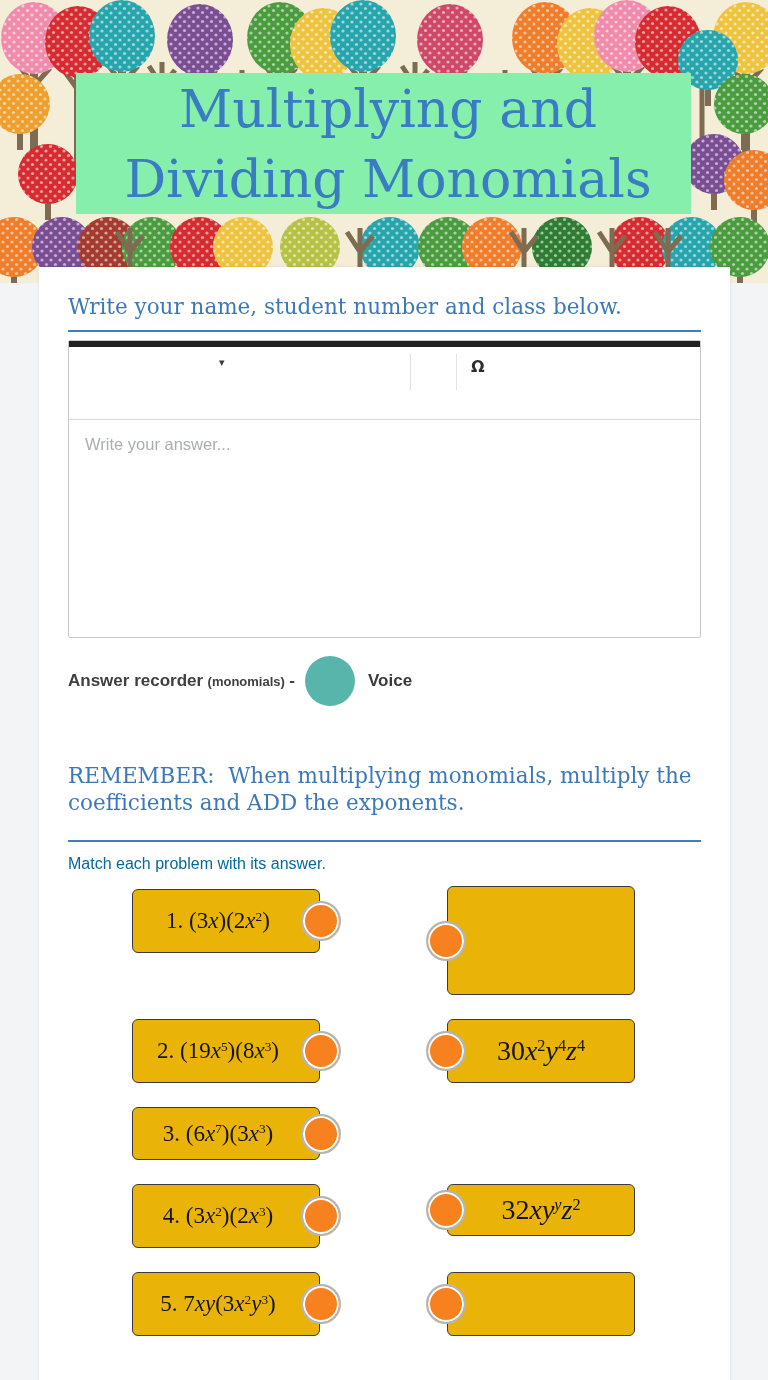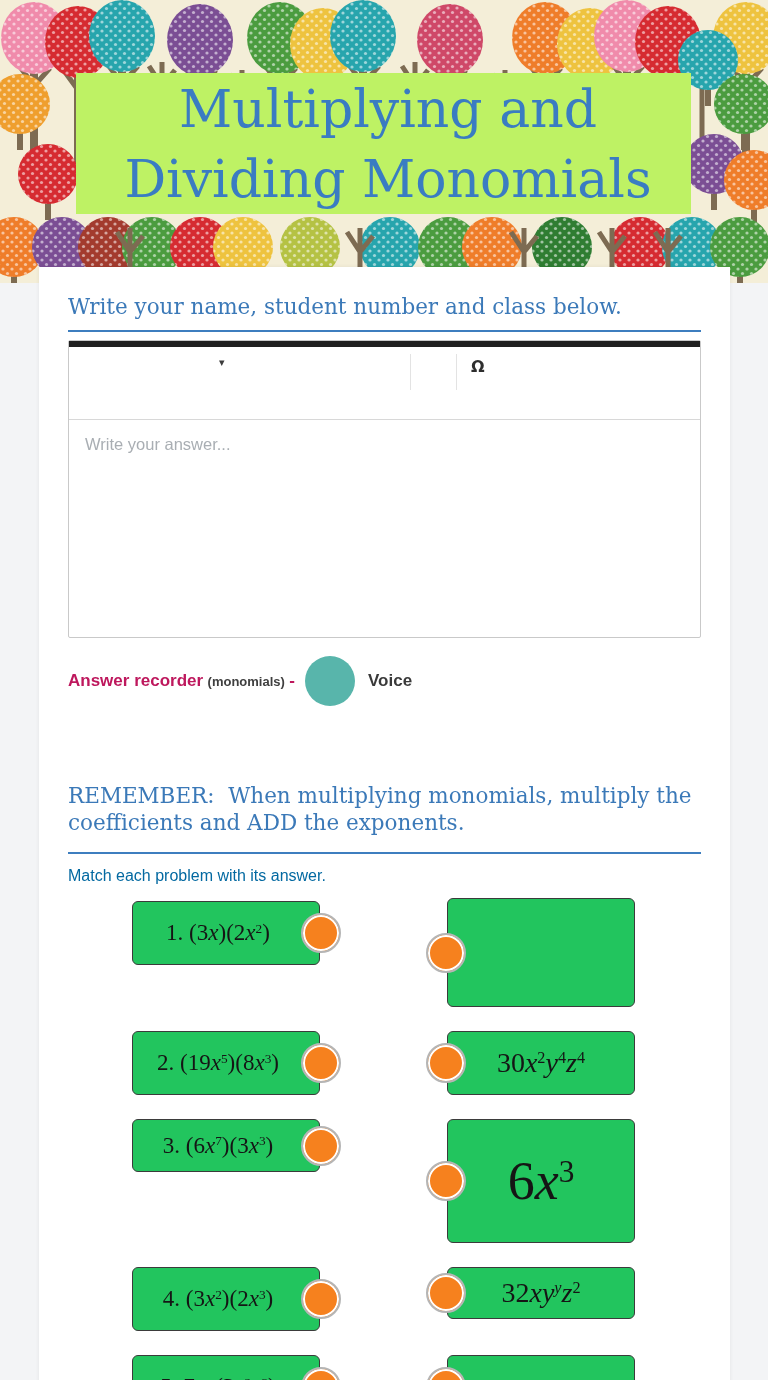--- a/index.html
+++ b/index.html
@@ -8,21 +8,21 @@
     width:768px; height:1380px; overflow:hidden; position:relative;
     background:#f3f4f6;
     font-family:"Liberation Sans", sans-serif;
   }
 
   
   .header { position:absolute; left:0; top:0; width:768px; height:283px; overflow:hidden; }
   .header svg { display:block; }
   .title-banner {
     position:absolute; left:76px; top:73px; width:615px; height:141px;
-    background:#bef264; display:flex; align-items:center; justify-content:center;padding-left:9px;
+    background:#86efac; display:flex; align-items:center; justify-content:center;padding-left:9px;
   }
   .title-banner .title {
     font-family:"DejaVu Serif", serif; font-size:52px; line-height:70px;
     color:#3a7cc2; text-align:center; width:100%;
   }
 
   
   .sheet {
     position:absolute; left:39px; top:267px; width:691px; height:1200px;
     background:#ffffff; padding:26px 29px 40px 29px;
@@ -51,38 +51,38 @@
   }
   .answer-input {
     display:block; width:100%; height:217px; border:none; outline:none; resize:none;
     padding:15px 16px; font-family:"Liberation Sans", sans-serif; font-size:16.5px; color:#444;
     background:transparent;
   }
   .answer-input::placeholder { color:#a9aeb3; }
 
   
   .recorder { margin-top:18px; display:flex; align-items:center; height:50px; }
-  .rec-label { font-weight:700; color:#be185d; font-size:17px; }
+  .rec-label { font-weight:700; color:#404040; font-size:17px; }
   .rec-optional { font-weight:700; color:#3f3f3f; font-size:13px; }
   .voice-btn {
     width:50px; height:50px; border-radius:50%; border:none; background:#58b5ab;
     margin-left:10px; margin-right:13px; cursor:pointer; flex:0 0 auto;
   }
   .voice-label { font-weight:700; color:#3a3a3a; font-size:17px; }
 
-  .remember { margin-top:76px; padding-bottom:16px; }
+  .remember { margin-top:56px; padding-bottom:24px; }
   .match-instruction { margin-top:12px; font-size:16px; font-weight:500; color:#0369a1; line-height:20px; }
 
   
   .match-list { margin-top:12px; display:flex; flex-direction:column; gap:24px; }
   .match-row { display:flex; align-items:flex-start; }
   .pcard-wrap { margin-left:64px; }
   .acard-wrap { margin-left:127px; }
   .card {
-    position:relative; width:188px; background:#22c55e;
+    position:relative; width:188px; background:#eab308;
     border:1px solid #3b3b3b; border-radius:6px;
     display:flex; align-items:center; justify-content:center;
   }
   .math { font-family:"Liberation Serif", serif; color:#151515; }
   .problem-text { font-size:23px; padding:0 26px 0 10px; white-space:nowrap; }
   .math sup { font-size:58%; vertical-align:baseline; position:relative; top:-0.55em; }
   .connector {
     position:absolute; width:40px; height:40px; border-radius:50%;
     background:#f6811e; border:2px solid #b5b5b5; box-shadow:inset 0 0 0 2px #ffffff;
     top:50%; transform:translateY(-50%); cursor:pointer;
@@ -240,26 +240,20 @@
     </div>
   </div>
 
   <div class="match-row">
     <div class="pcard-wrap">
       <div class="card pcard" style="height: 53px; margin-top: 0px;">
         <span class="math problem-text">3. (6<i>x</i><sup>7</sup>)(3<i>x</i><sup>3</sup>)</span>
         <span class="connector right"></span>
       </div>
     </div>
-    <div class="acard-wrap">
-      <div class="card acard" style="height: 124px;">
-        <span class="math answer-text" style="font-size: 54px;">6<i>x</i><sup>3</sup></span>
-        <span class="connector left"></span>
-      </div>
-    </div>
   </div>
 
   <div class="match-row">
     <div class="pcard-wrap">
       <div class="card pcard" style="height: 64px; margin-top: 0px;">
         <span class="math problem-text">4. (3<i>x</i><sup>2</sup>)(2<i>x</i><sup>3</sup>)</span>
         <span class="connector right"></span>
       </div>
     </div>
     <div class="acard-wrap">

